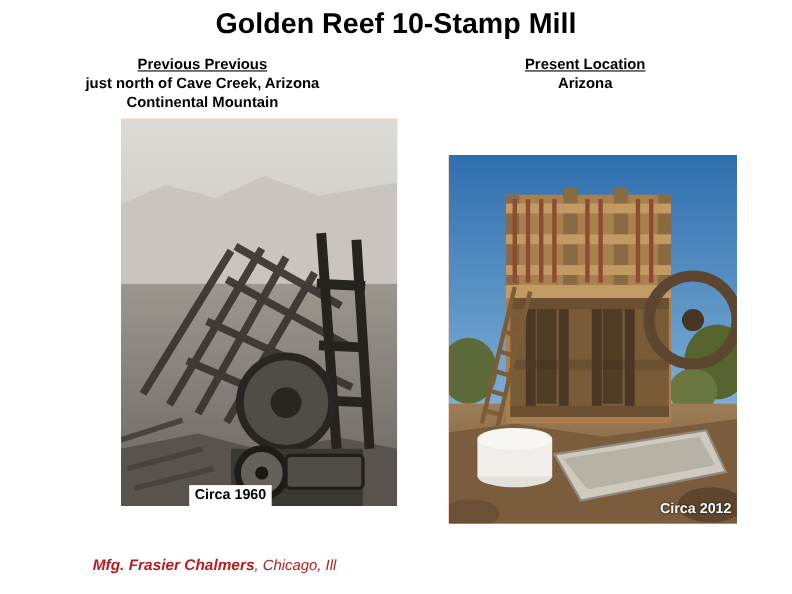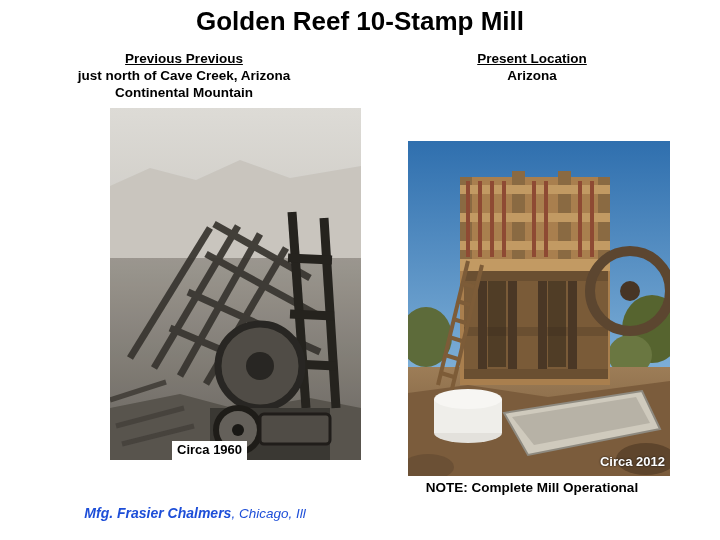--- a/index.html
+++ b/index.html
@@ -112,21 +112,21 @@
   }
 
   #mfg {
     position: absolute;
     left: 30px;
     top: 505px;
     width: 330px;
     text-align: center;
     font-size: 14px;
     font-style: italic;
-    color: #1d4ed8;
+    color: #b91c1c;
   }
   #mfg .b {
     font-weight: bold;
   }
   #mfg .n {
     font-weight: normal;
     font-size: 13.5px;
   }
 </style>
 </head>
@@ -296,19 +296,18 @@
 
       <polygon points="96,272 234,250 252,288 120,314" fill="#cfcabd" stroke="#8e8a80" stroke-width="2"></polygon>
       <polygon points="104,276 228,256 242,282 126,304" fill="#b7b2a6"></polygon>
 
       <ellipse cx="238" cy="318" rx="30" ry="16" fill="#5e452c"></ellipse>
       <ellipse cx="20" cy="326" rx="26" ry="13" fill="#6b5035"></ellipse>
     </svg>
     <div class="caption" id="right-caption">Circa 2012</div>
   </div>
 
-  <div id="note">NOTE: Complete Mill Operational</div>
 
   <div id="mfg">
     <span class="b">Mfg. Frasier Chalmers</span><span class="n">, Chicago, Ill</span>
   </div>
 
 </div>
 
 </body></html>

